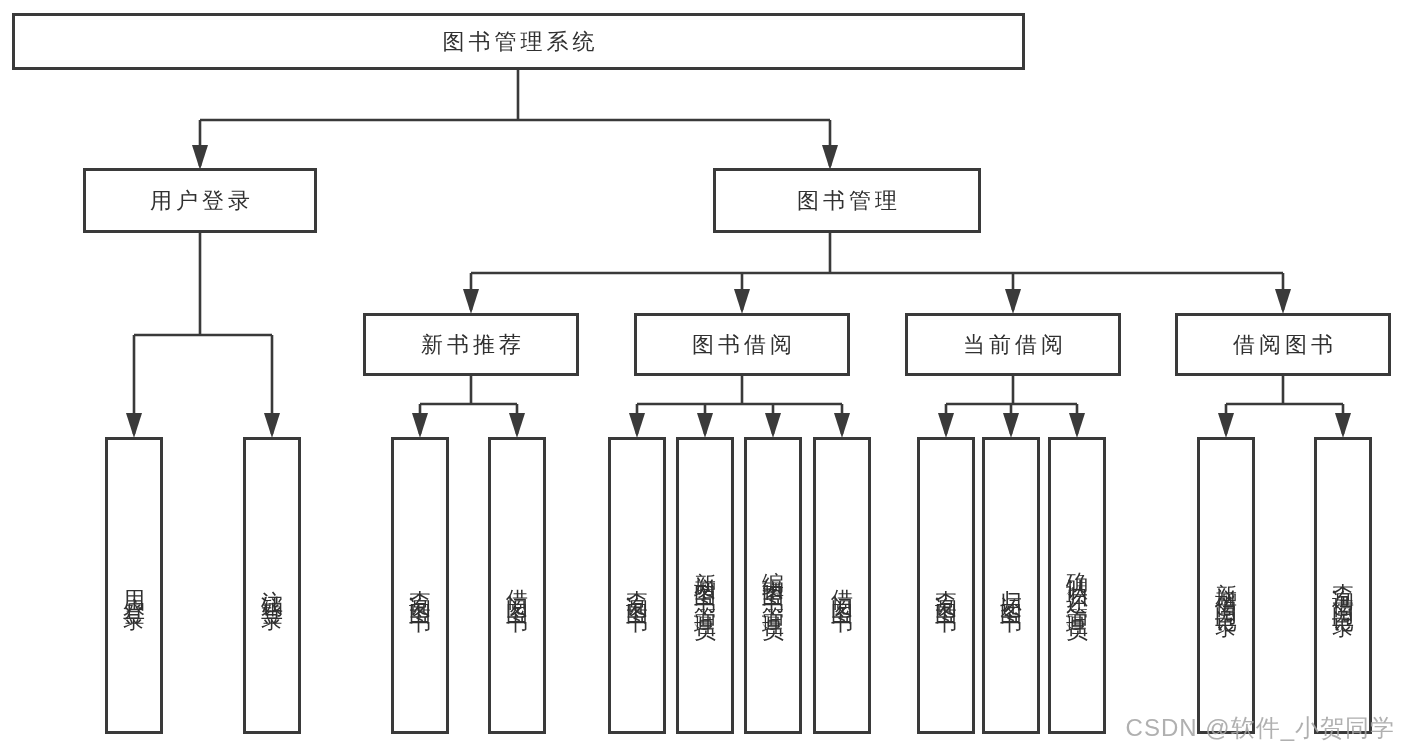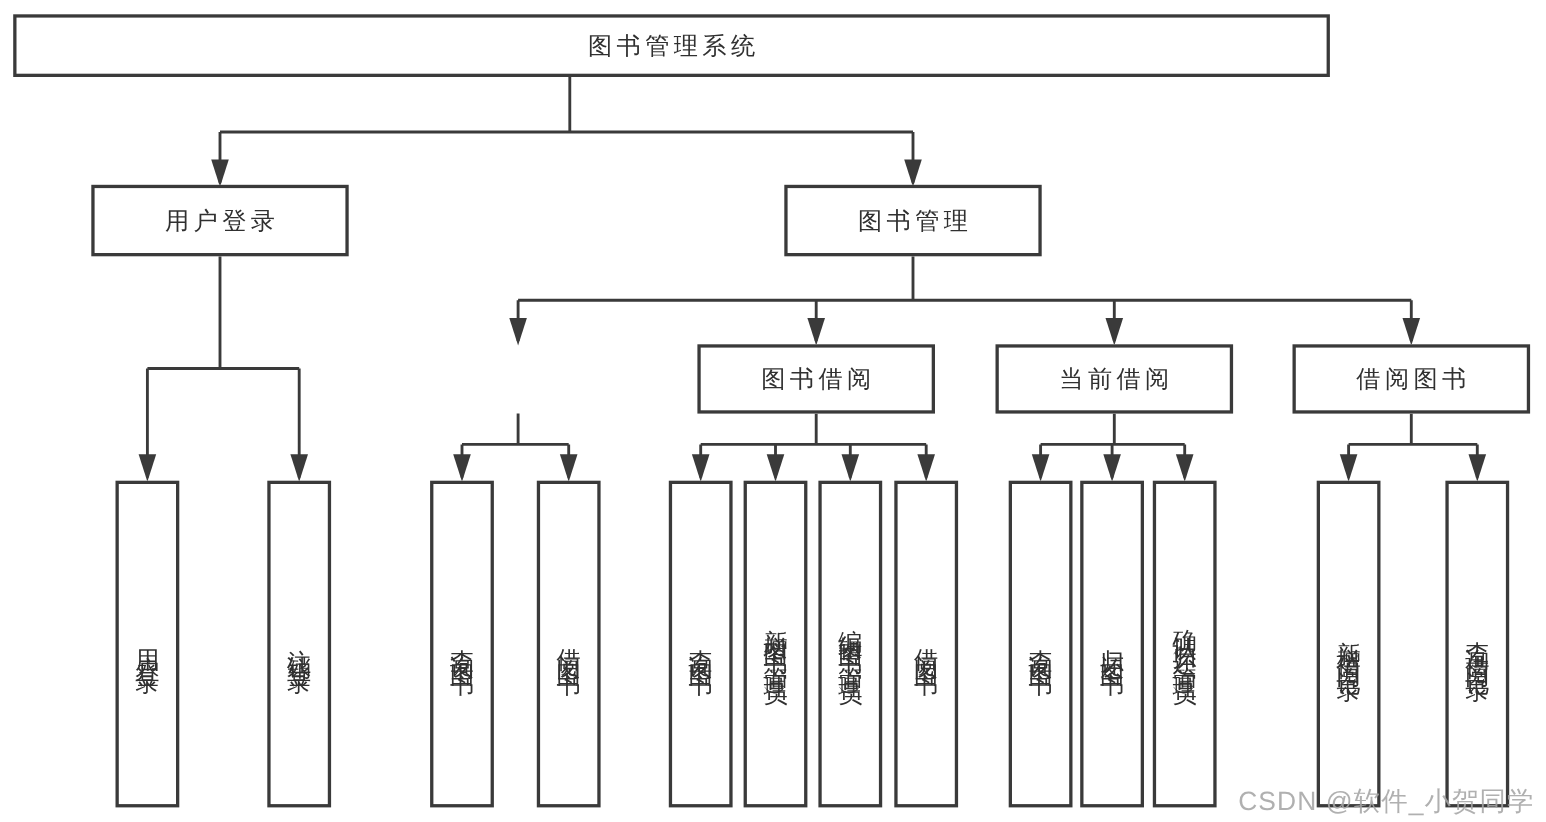--- a/index.html
+++ b/index.html
@@ -84,31 +84,34 @@
       <polygon points="705,438 697,413 713,413" fill="#3a3a3a"></polygon>
       <polygon points="773,438 765,413 781,413" fill="#3a3a3a"></polygon>
       <polygon points="842,438 834,413 850,413" fill="#3a3a3a"></polygon>
       <polygon points="946,438 938,413 954,413" fill="#3a3a3a"></polygon>
       <polygon points="1011,438 1003,413 1019,413" fill="#3a3a3a"></polygon>
       <polygon points="1077,438 1069,413 1085,413" fill="#3a3a3a"></polygon>
       <polygon points="1226,438 1218,413 1234,413" fill="#3a3a3a"></polygon>
       <polygon points="1343,438 1335,413 1351,413" fill="#3a3a3a"></polygon>
     </svg>
 
-  <div class="node" style="left:12px; top:13px; width:1197px; height:57px">
+  <div class="node" style="left:12px; top:13px; width:1013px; height:57px">
     <span>图书管理系统</span>
   </div>
 
   <div class="node" style="left:83px; top:168px; width:234px; height:65px">
     <span>用户登录</span>
   </div>
-  <div class="node" style="left:713px; top:168px; width:234px; height:65px">
+  <div class="node" style="left:713px; top:168px; width:268px; height:65px">
     <span>图书管理</span>
   </div>
 
+  <div class="node" style="left:363px; top:313px; width:216px; height:63px">
+    <span>新书推荐</span>
+  </div>
   <div class="node" style="left:634px; top:313px; width:216px; height:63px">
     <span>图书借阅</span>
   </div>
   <div class="node" style="left:905px; top:313px; width:216px; height:63px">
     <span>当前借阅</span>
   </div>
   <div class="node" style="left:1175px; top:313px; width:216px; height:63px">
     <span>借阅图书</span>
   </div>
 

